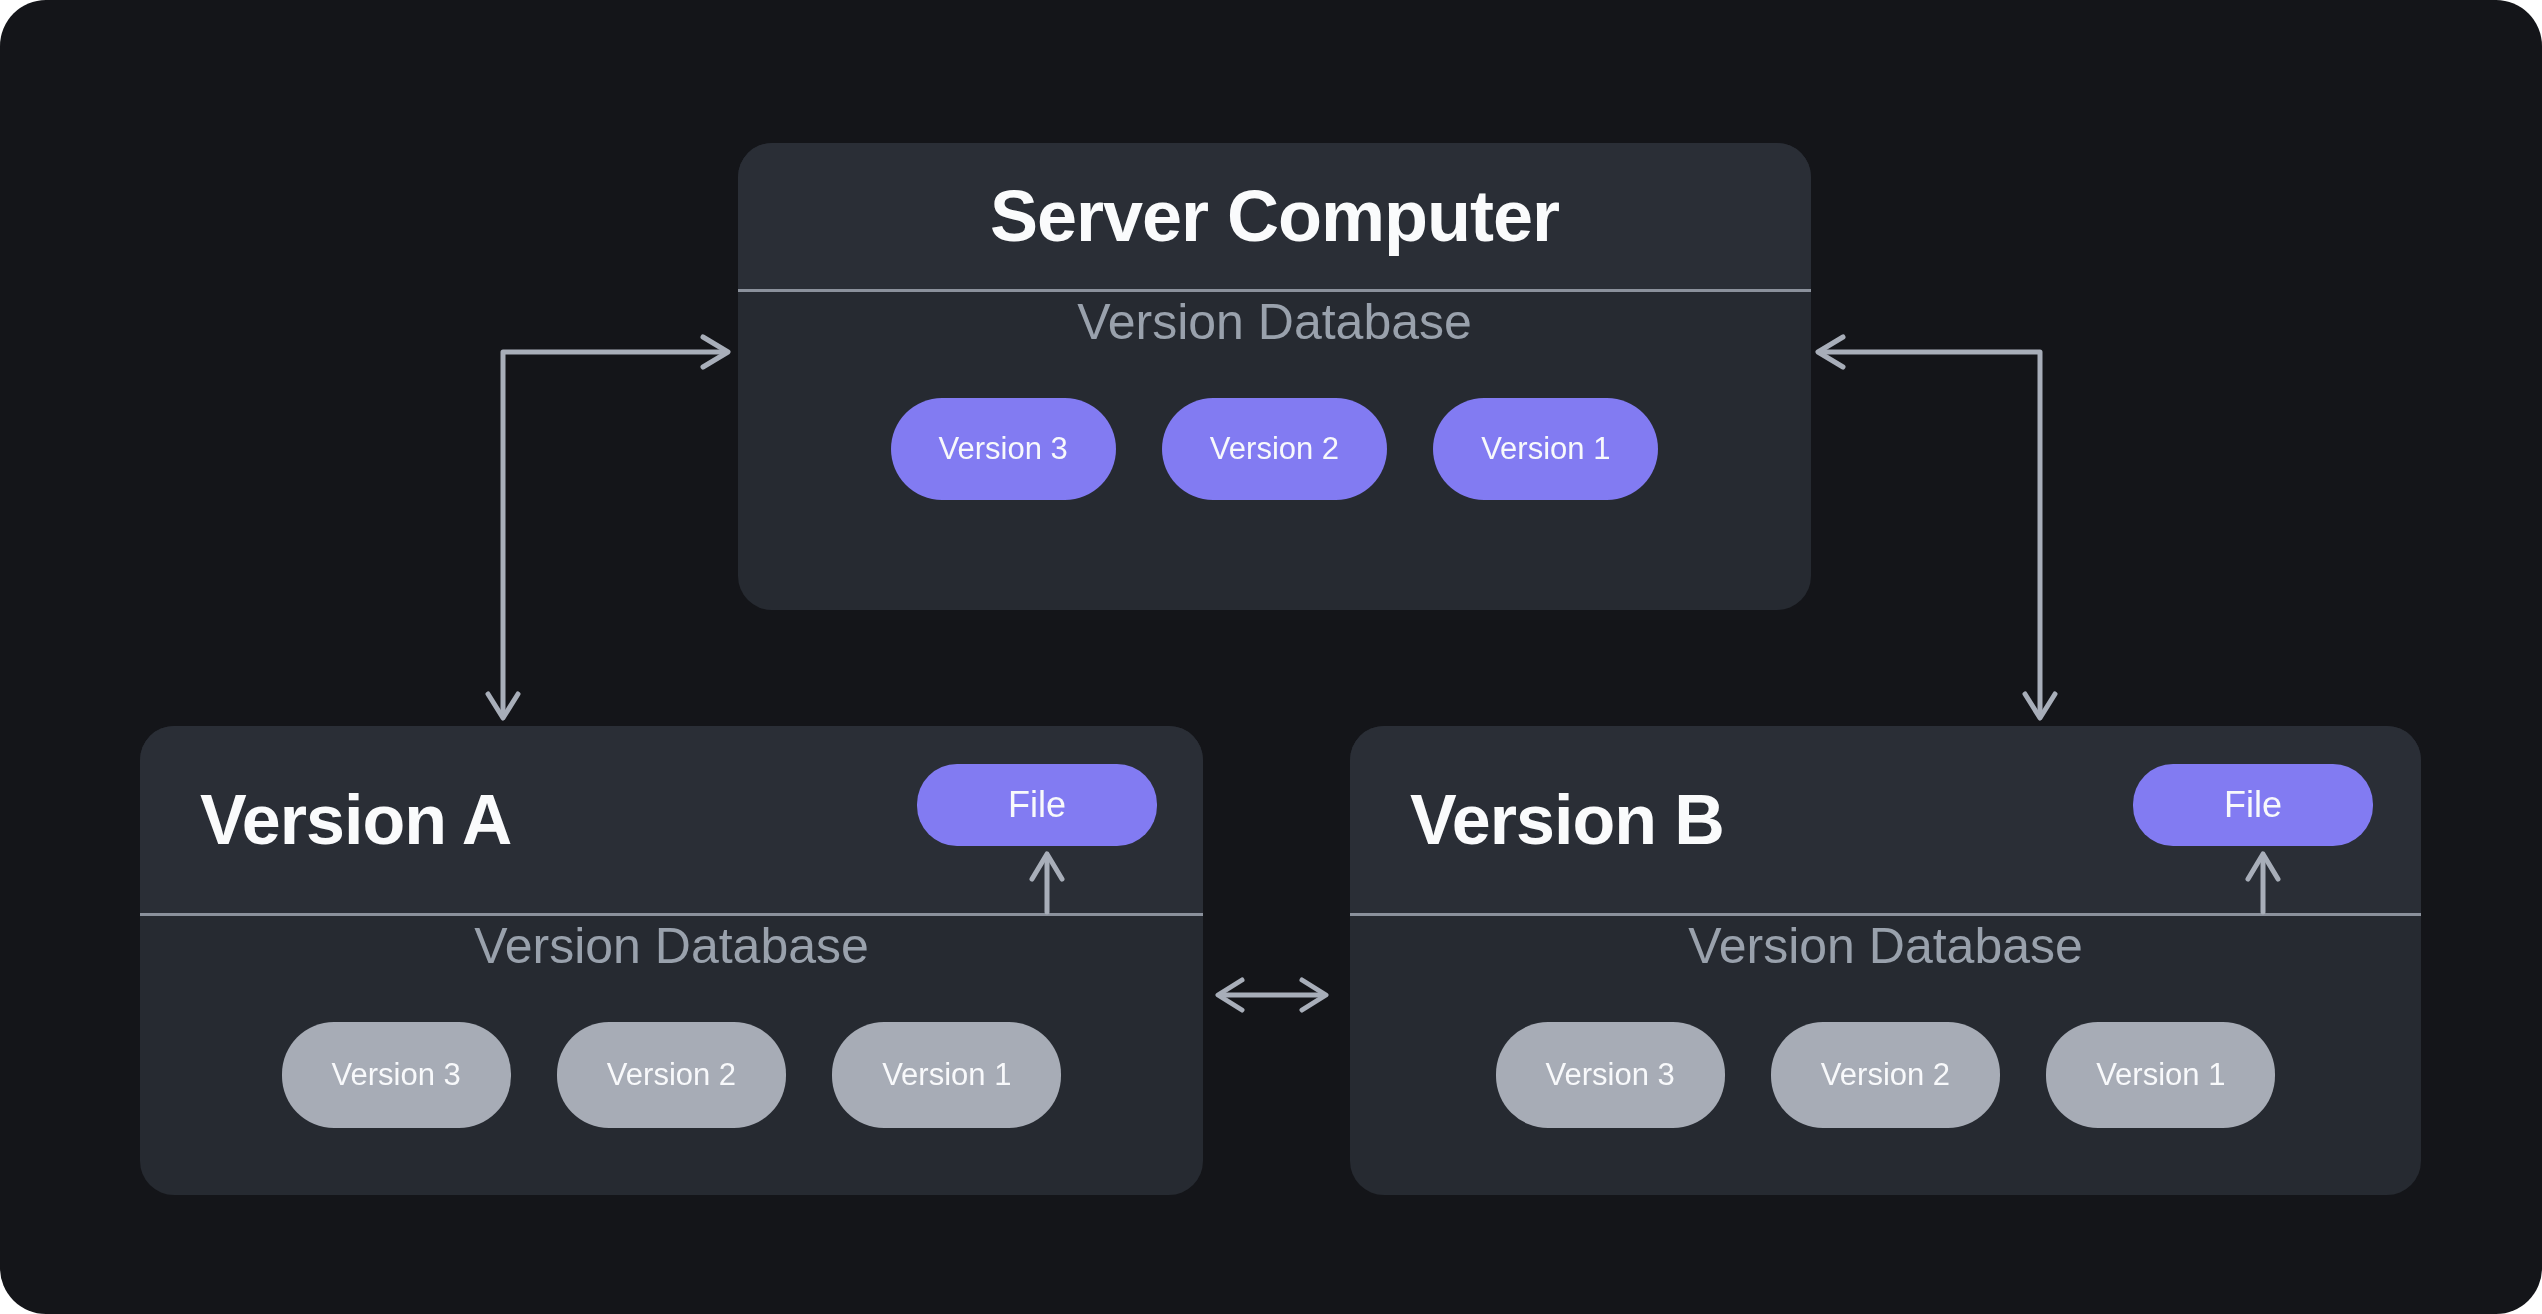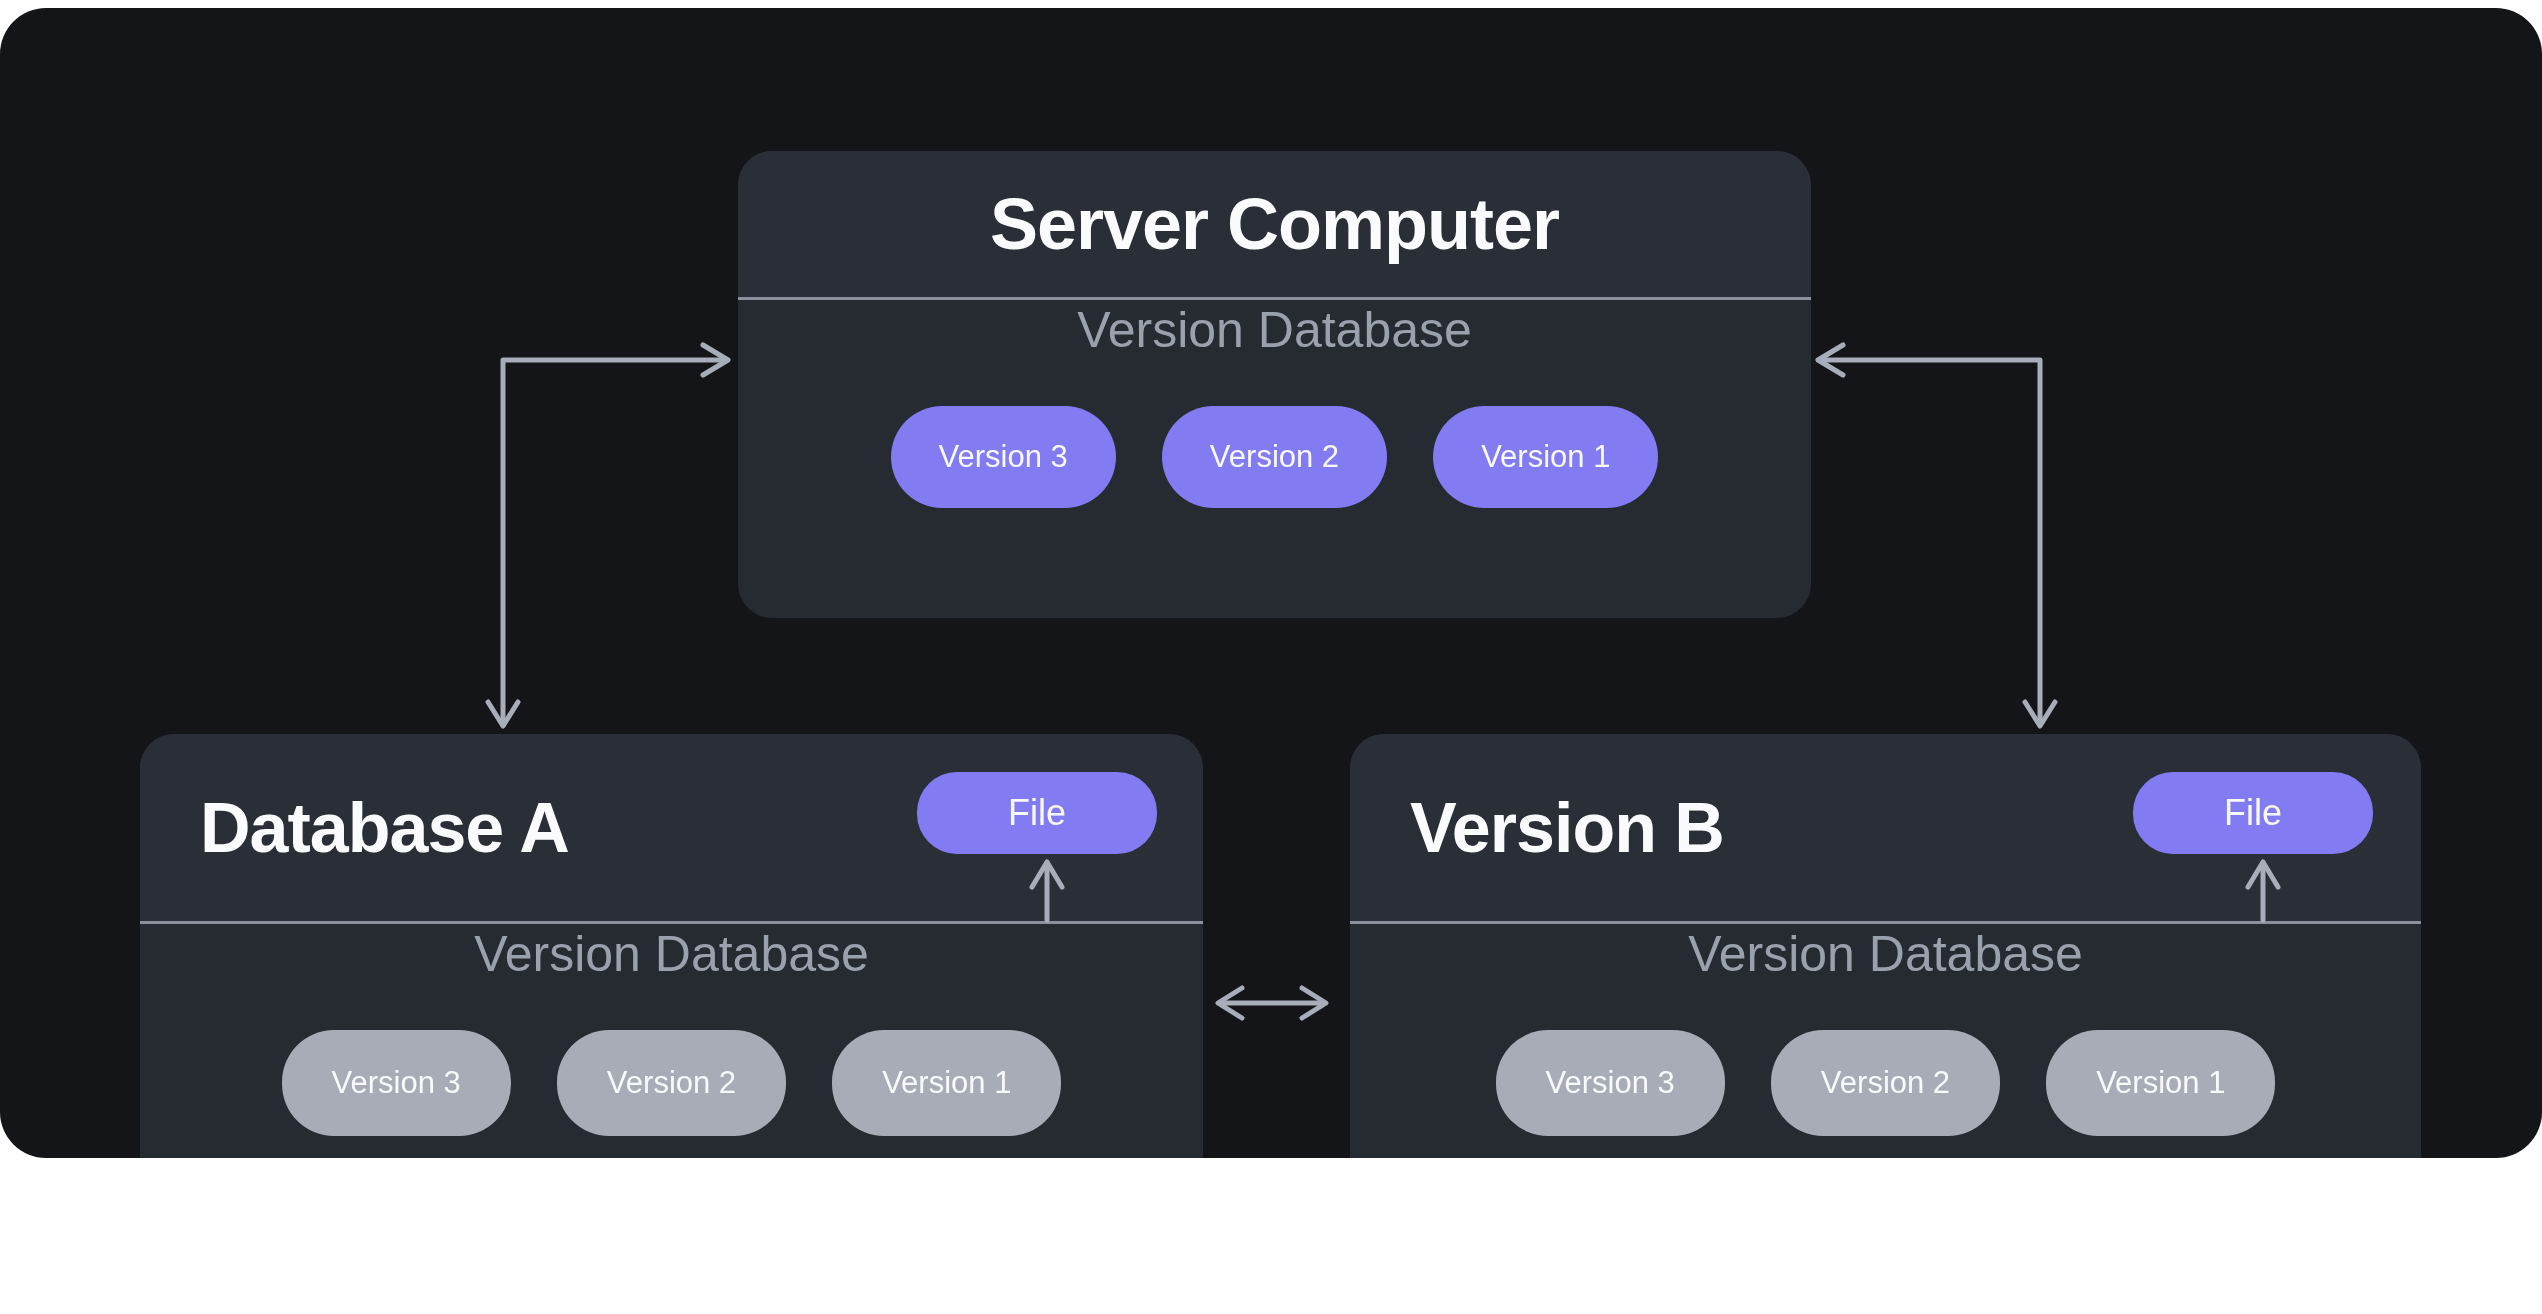--- a/index.html
+++ b/index.html
@@ -10,22 +10,22 @@
     --arrow:#a8aeb9;
     --accent-purple:#827bf2;
     --pill-gray:#a7acb6;
     --title-text:#fafbfc;
     --muted-text:#99a1ac;
     --pill-text:#f8f9fb;
   }
   *{box-sizing:border-box}
   body{margin:0;background:#ffffff;font-family:"Liberation Sans",sans-serif;}
   .canvas{
-    position:relative;width:2542px;height:1150px;
-    background:var(--background);border-radius:46px;overflow:hidden;margin-top:8px;
+    position:relative;width:2542px;height:1314px;
+    background:var(--background);border-radius:46px;overflow:hidden;
   }
   .node{
     position:absolute;background:var(--panel);border-radius:34px;overflow:visible;
   }
   .node-header{
     position:relative;background:var(--panel-header);
     border-radius:34px 34px 0 0;
     display:flex;align-items:center;
   }
   .server-node{left:738px;top:143px;width:1073px;height:467px;}
@@ -85,21 +85,21 @@
       <div class="pill-row">
         <div class="pill pill-purple">Version 3</div>
         <div class="pill pill-purple">Version 2</div>
         <div class="pill pill-purple">Version 1</div>
       </div>
     </div>
   </div>
 
   <div class="node computer-node computer-a">
     <div class="node-header">
-      <div class="node-title">Database A</div>
+      <div class="node-title">Version A</div>
     </div>
     <div class="file-pill">File</div>
     <div class="divider"></div>
     <div class="node-body">
       <div class="db-label">Version Database</div>
       <div class="pill-row">
         <div class="pill pill-gray-c">Version 3</div>
         <div class="pill pill-gray-c">Version 2</div>
         <div class="pill pill-gray-c">Version 1</div>
       </div>

